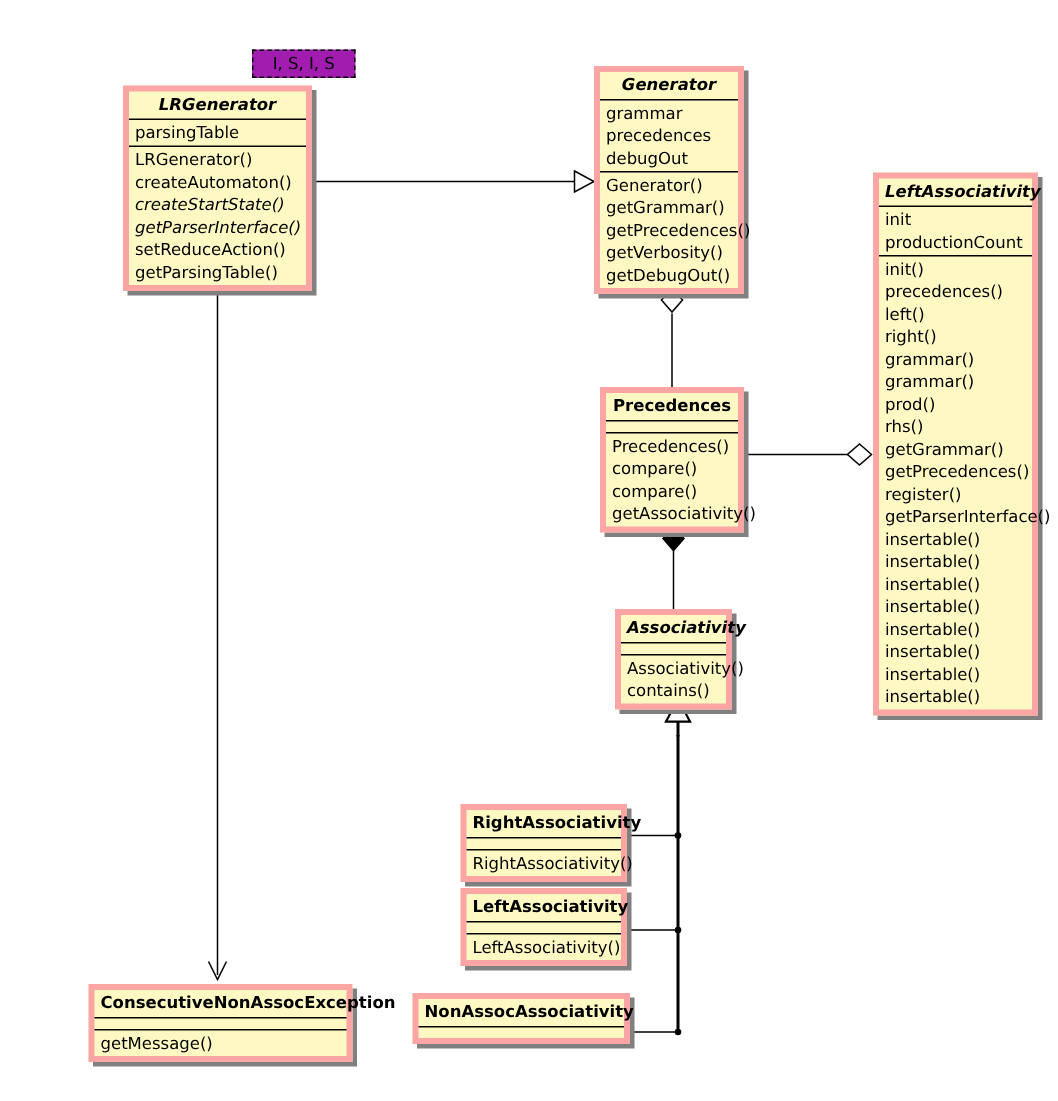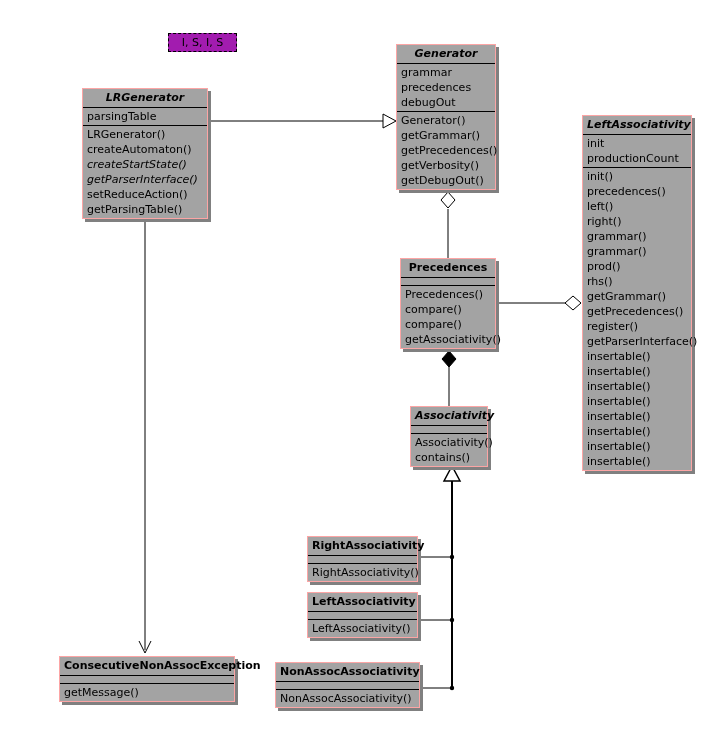--- a/index.html
+++ b/index.html
@@ -14,22 +14,22 @@
     height: 734px;
     background: #ffffff;
     font-family: "DejaVu Sans", "Liberation Sans", sans-serif;
     overflow: hidden;
   }
 
   
   .uml-class {
     position: absolute;
     box-sizing: border-box;
-    background: #a3a3a3;
-    border: 1px solid #fca5a5;
+    background: #fef9c3;
+    border: 4px solid #fca5a5;
     box-shadow: 3px 3px 0 0 #808080;
     z-index: 5;
   }
   .uml-name {
     text-align: center;
     font-size: 11px;
     font-weight: bold;
     color: #000000;
     padding: 3px 4px 3px 4px;
     line-height: 12px;
@@ -134,21 +134,21 @@
 
      ConsecutiveNonAssocException (dependency / association with open arrow) --&gt;
     <g>
       <line x1="145" y1="196" x2="145" y2="650" stroke="#000000" stroke-width="1"></line>
       <polyline points="139,641 145,653 151,641" fill="none" stroke="#000000" stroke-width="1"></polyline>
     </g>
   </svg>
 
   <div class="template-params" style="left:168px; top:33px; width:69px;">I, S, I, S</div>
 
-  <div class="uml-class" style="left:82px; top:57px; width:126px;margin-top:31px;">
+  <div class="uml-class" style="left:82px; top:57px; width:126px;">
     <div class="uml-name abstract">LRGenerator</div>
     <div class="uml-attrs">
       <div class="uml-member">parsingTable</div>
     </div>
     <div class="uml-ops">
       <div class="uml-member">LRGenerator()</div>
       <div class="uml-member">createAutomaton()</div>
       <div class="uml-member abstract">createStartState()</div>
       <div class="uml-member abstract">getParserInterface()</div>
       <div class="uml-member">setReduceAction()</div>
@@ -234,23 +234,20 @@
     <div class="uml-name">LeftAssociativity</div>
     <div class="uml-attrs empty"></div>
     <div class="uml-ops">
       <div class="uml-member">LeftAssociativity()</div>
     </div>
   </div>
 
   <div class="uml-class" style="left:275px; top:662px; width:145px;">
     <div class="uml-name">NonAssocAssociativity</div>
     <div class="uml-attrs empty"></div>
-    <div class="uml-ops">
-      <div class="uml-member">NonAssocAssociativity()</div>
-    </div>
   </div>
 
   <div class="uml-class" style="left:59px; top:656px; width:176px;">
     <div class="uml-name">ConsecutiveNonAssocException</div>
     <div class="uml-attrs empty"></div>
     <div class="uml-ops">
       <div class="uml-member">getMessage()</div>
     </div>
   </div>
 

